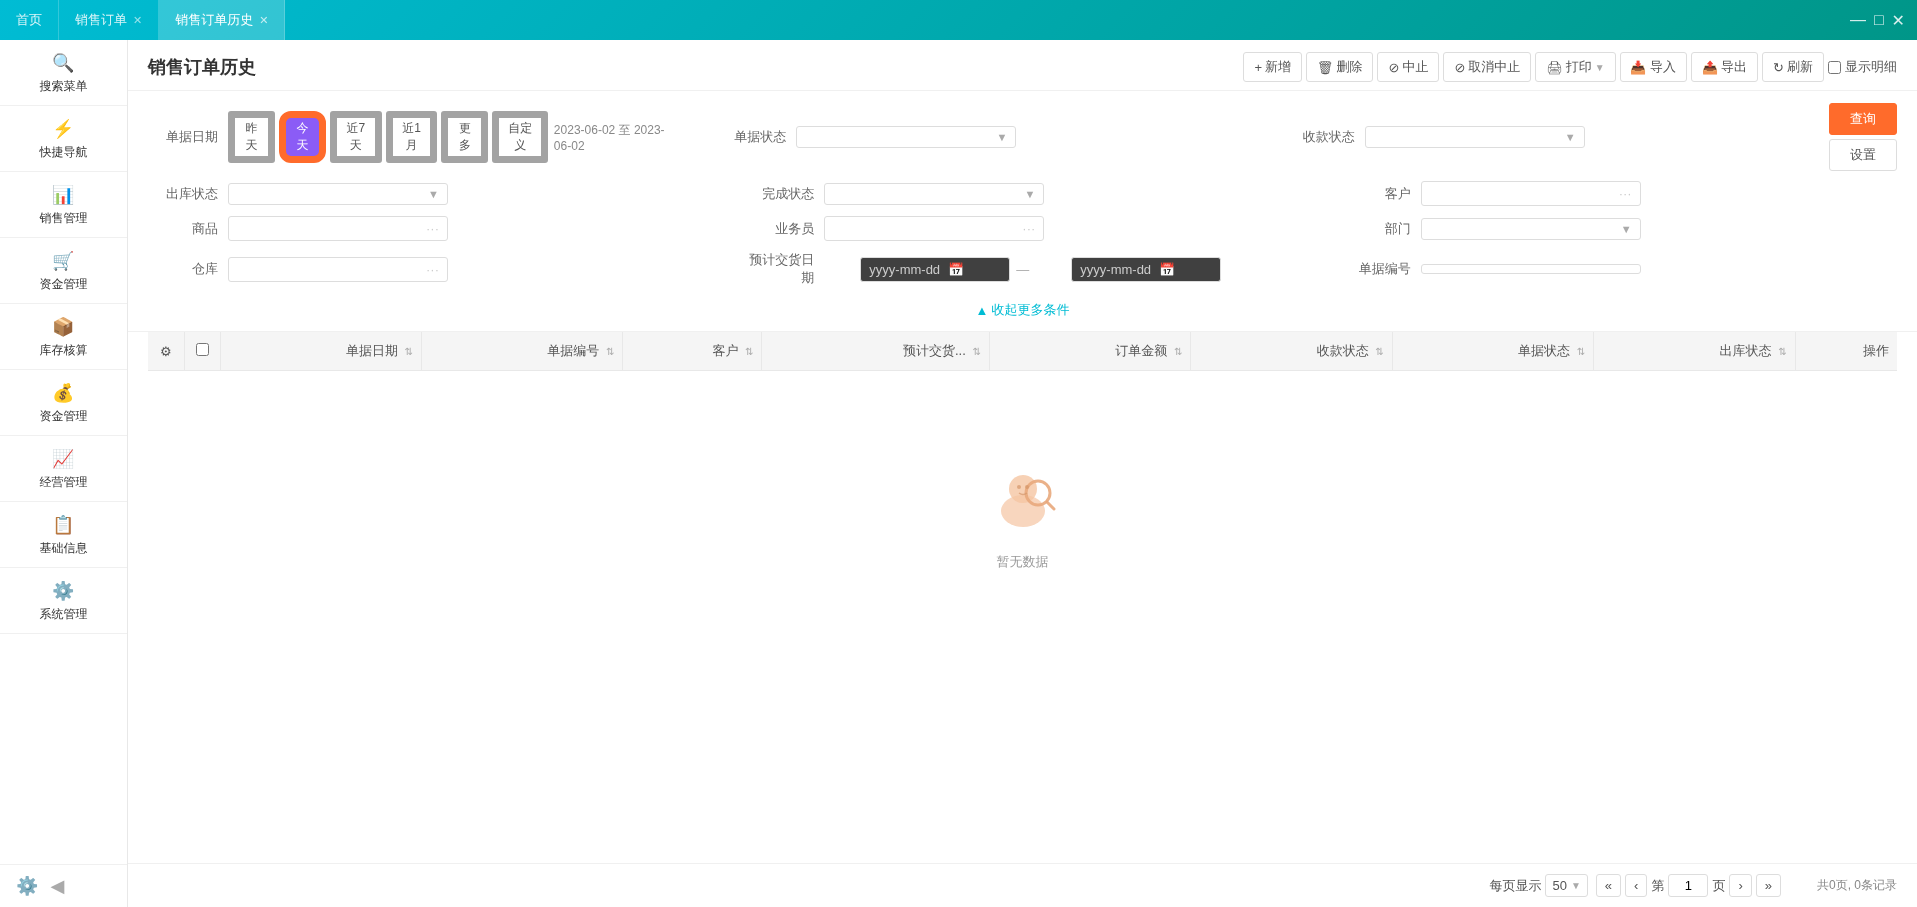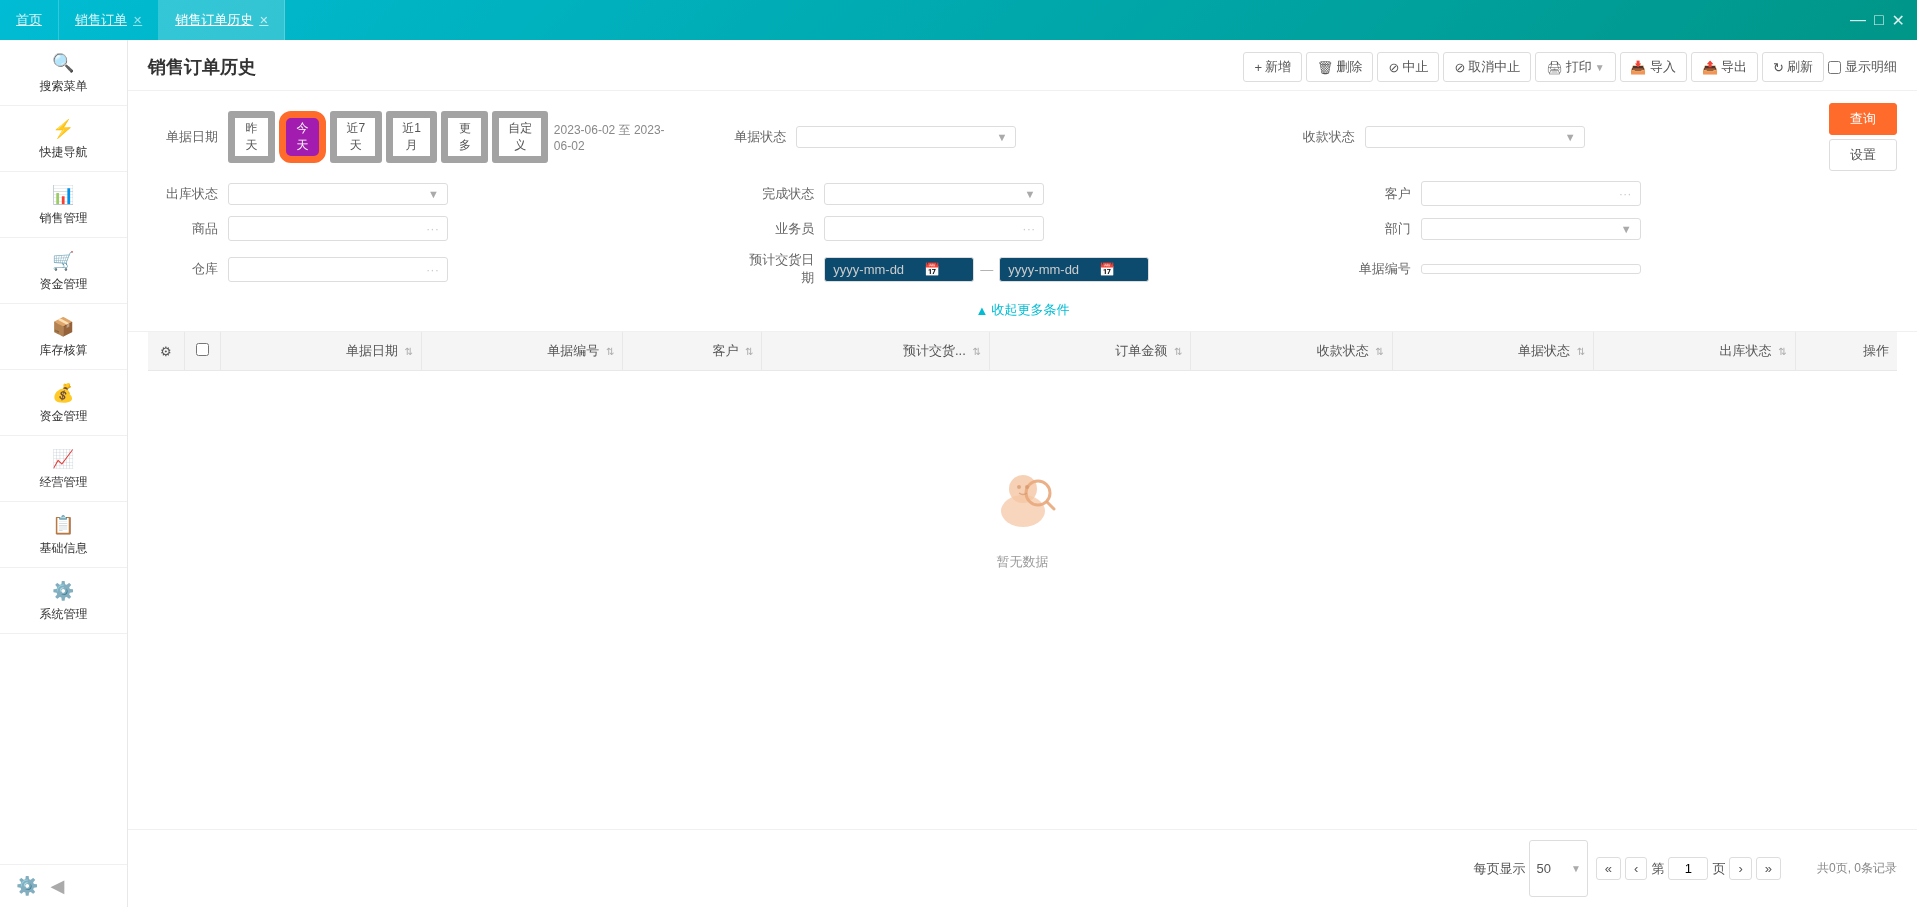--- a/index.html
+++ b/index.html
@@ -21,21 +21,20 @@
     }
     .top-tab {
       display: flex;
       align-items: center;
       padding: 0 16px;
       color: rgba(255,255,255,0.85);
       cursor: pointer;
       font-size: 13px;
       border-right: 1px solid rgba(255,255,255,0.2);
       gap: 6px;
-      text-decoration: underline;
     }
     .top-tab.active {
       background: rgba(255,255,255,0.2);
       color: #fff;
     }
     .top-tab .close-icon {
       font-size: 11px;
       opacity: 0.7;
     }
     .top-bar-right {
@@ -180,21 +179,21 @@
     .date-quick-btn {
       padding: 2px 8px;
       border: 7px solid #a3a3a3;
       border-radius: 3px;
       background: #fff;
       color: #555;
       cursor: pointer;
       font-size: 12px;
     }
     .date-quick-btn.active {
-      background: #a21caf;
+      background: #8b5cf6;
       border-color: #ff6b2b;
       color: #fff;
       border-radius: 12px;
     }
     .date-range-text {
       font-size: 12px;
       color: #888;
     }
     .filter-select {
       display: flex;
@@ -220,24 +219,25 @@
       align-items: center;
       justify-content: flex-end;
       cursor: pointer;
     }
     .filter-date-input {
       display: flex;
       align-items: center;
       border: 1px solid #ddd;
       border-radius: 3px;
       padding: 4px 8px;
-      background: #0c4a6e;
+      background: #404040;
       min-width: 150px;
       color: #ccc;
-      gap: 20px;
+      gap: 8px;
+      margin-left: 36px;
     }
     .filter-date-input .cal-icon { color: #aaa; }
     .collapse-btn {
       display: flex;
       align-items: center;
       gap: 3px;
       color: #00bcd4;
       cursor: pointer;
       font-size: 12px;
     }
@@ -307,25 +307,25 @@
     }
     .per-page {
       display: flex;
       align-items: center;
       gap: 4px;
       color: #555;
     }
     .per-page-select {
       border: 1px solid #ddd;
       border-radius: 3px;
-      padding: 20px 6px;
-      background: #fff;
-      display: flex;
-      align-items: center;
-      gap: 20px;
+      padding: 3px 6px;
+      background: #fff;
+      display: flex;
+      align-items: center;
+      gap: 4px;
       cursor: pointer;
     }
     .page-nav {
       display: flex;
       align-items: center;
       gap: 4px;
       color: #555;
     }
     .page-nav-btn {
       border: 1px solid #ddd;

